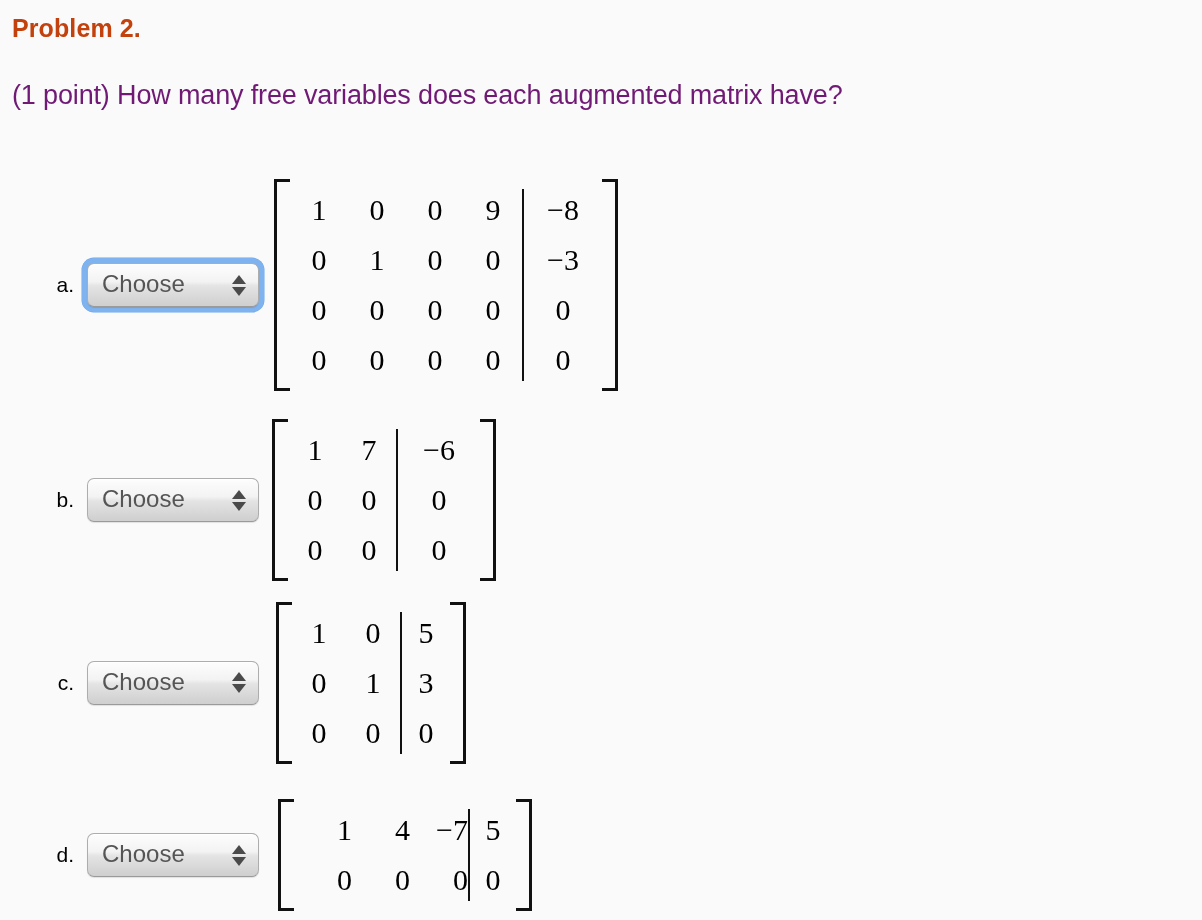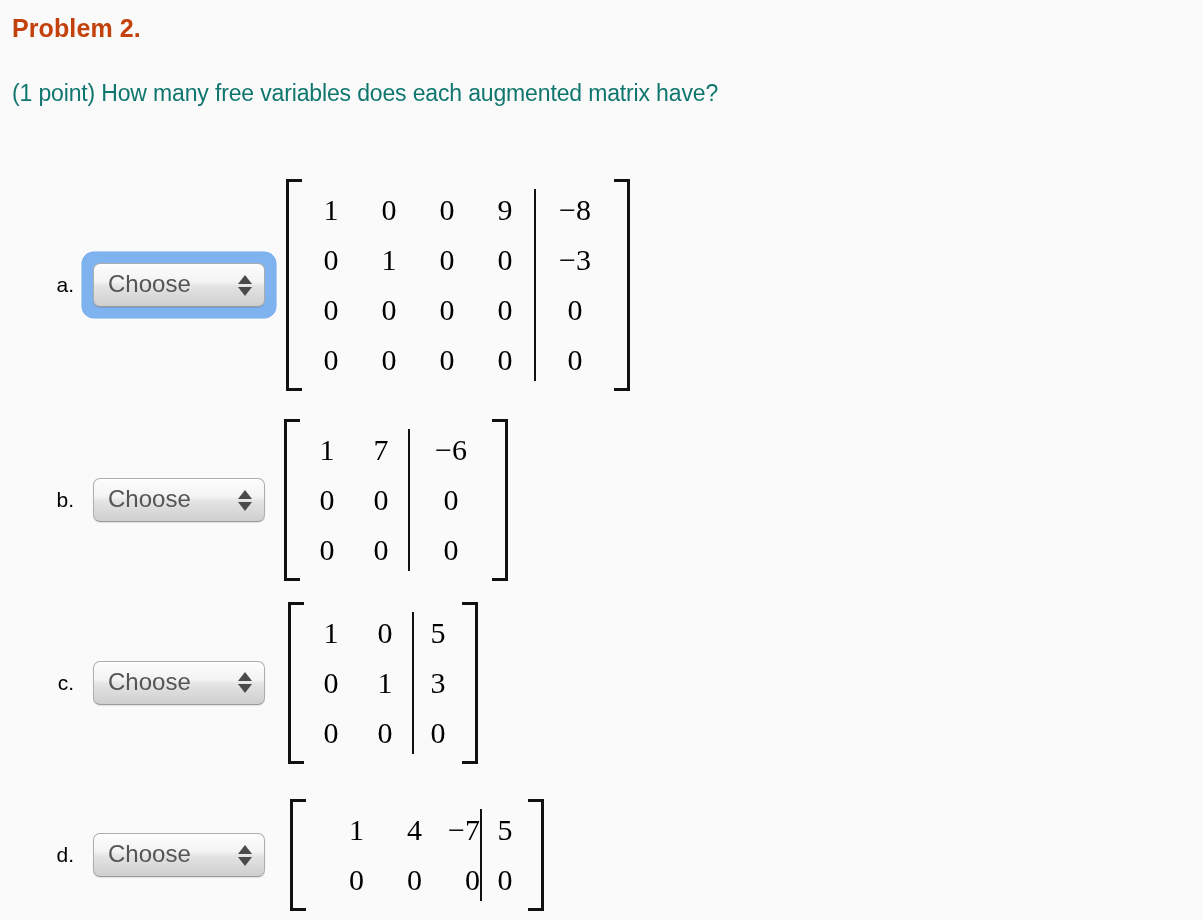--- a/index.html
+++ b/index.html
@@ -24,23 +24,23 @@
     font-size: 25px;
     font-weight: bold;
     letter-spacing: 0.1px;
     color: #c2410c;
     white-space: nowrap;
   }
   #question-text {
     position: absolute;
     left: 12px;
     top: 80px;
-    font-size: 23px;
+    font-size: 27px;
     font-weight: normal;
-    color: #0f766e;
+    color: #701a75;
     white-space: nowrap;
     letter-spacing: -0.15px;
   }
 
   
   .qrow {
     position: absolute;
     left: 0;
     display: flex;
     align-items: center;
@@ -52,21 +52,21 @@
     text-align: right;
     padding-right: 8px;
     flex: none;
     font-family: "Liberation Sans", sans-serif;
   }
 
   
   .select-wrap {
     flex: none;
     position: relative;
-    padding: 11px;
+    padding: 5px;
     border-radius: 12px;
   }
   .select-wrap.focused {
     background: #7eb3f0;
     box-shadow: 0 0 0 0.5px #6aa6ea;
   }
   .select-btn {
     width: 172px;
     height: 44px;
     border-radius: 7px;

